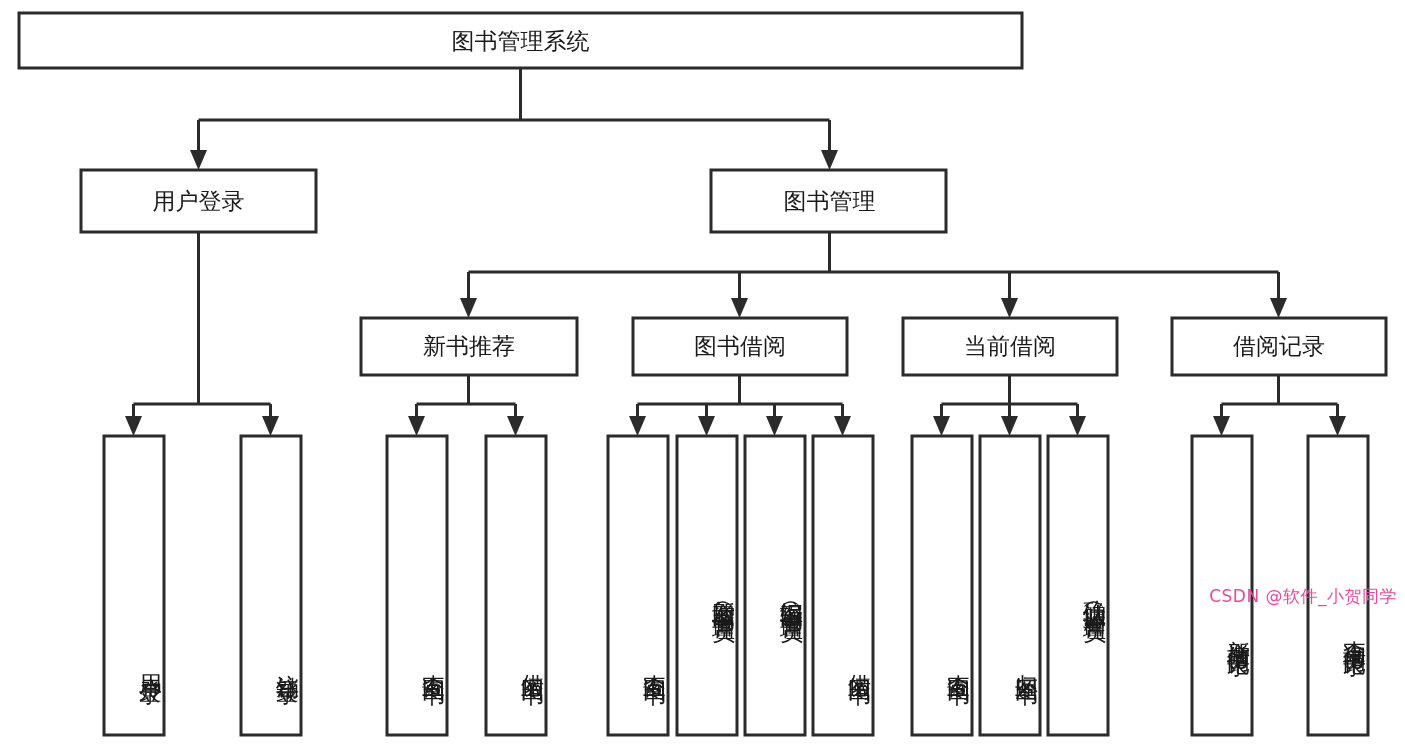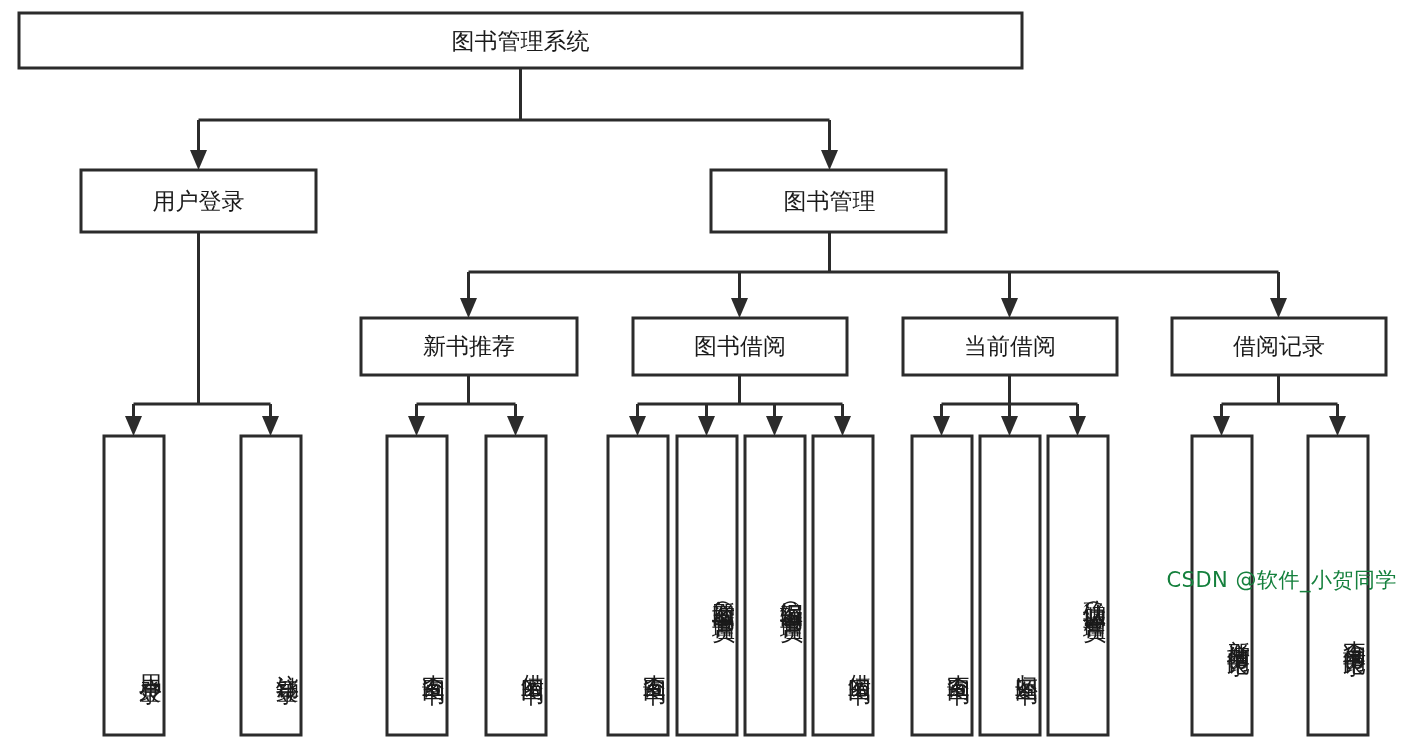--- a/index.html
+++ b/index.html
@@ -61,24 +61,24 @@
     color: #1a1a1a;
     white-space: nowrap;
     display: flex;
     align-items: flex-start;
     justify-content: center;
     pointer-events: none;
   }
   .watermark {
     position: absolute;
     right: 8px;
-    bottom: 18px;
-    font-family: "DejaVu Sans", "Liberation Sans", sans-serif;
-    font-size: 21px;
-    color: #15803d;
+    bottom: 4px;
+    font-family: "DejaVu Sans", "Liberation Sans", sans-serif;
+    font-size: 17px;
+    color: #ec4899;
     letter-spacing: 0.5px;
     white-space: nowrap;
   }
 </style>
 </head>
 <body>
 
 <div id="diagram-root">
 
   <svg id="flowchart" viewBox="0 0 1405 747" xmlns="http://www.w3.org/2000/svg">

